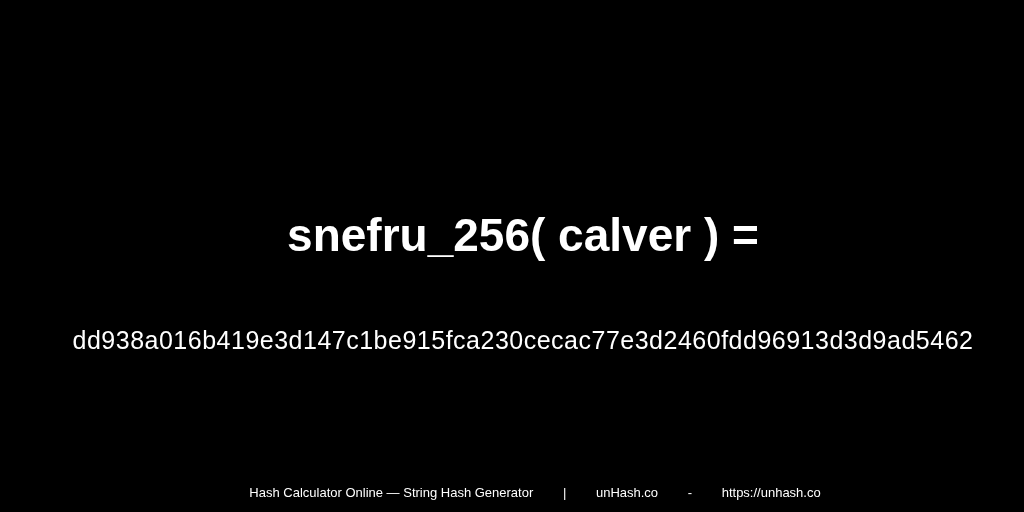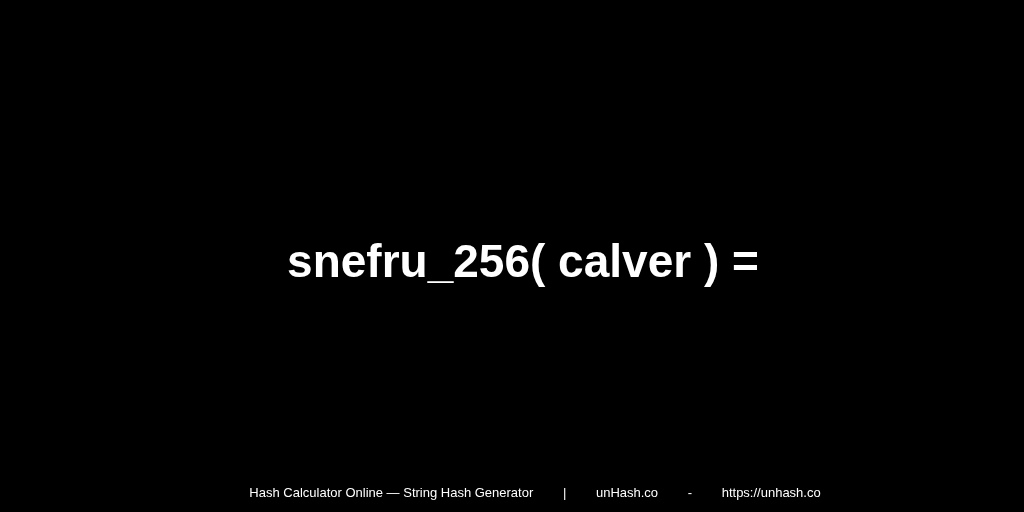--- a/index.html
+++ b/index.html
@@ -52,20 +52,21 @@
     }
     .footer-separator {
       margin: 0 4px;
     }
   </style>
 </head>
 <body>
 
 <div class="main-content">
   <div class="hash-expression">snefru_256( calver ) =</div>
+  <div class="hash-result">dd938a016b419e3d147c1be915fca230cecac77e3d2460fdd96913d3d9ad5462</div>
 </div>
 
 <div class="footer">
   <span>Hash Calculator Online — String Hash Generator</span>
   <span class="footer-separator">|</span>
   <span>unHash.co</span>
   <span class="footer-separator">-</span>
   <span>https://unhash.co</span>
 </div>
 

